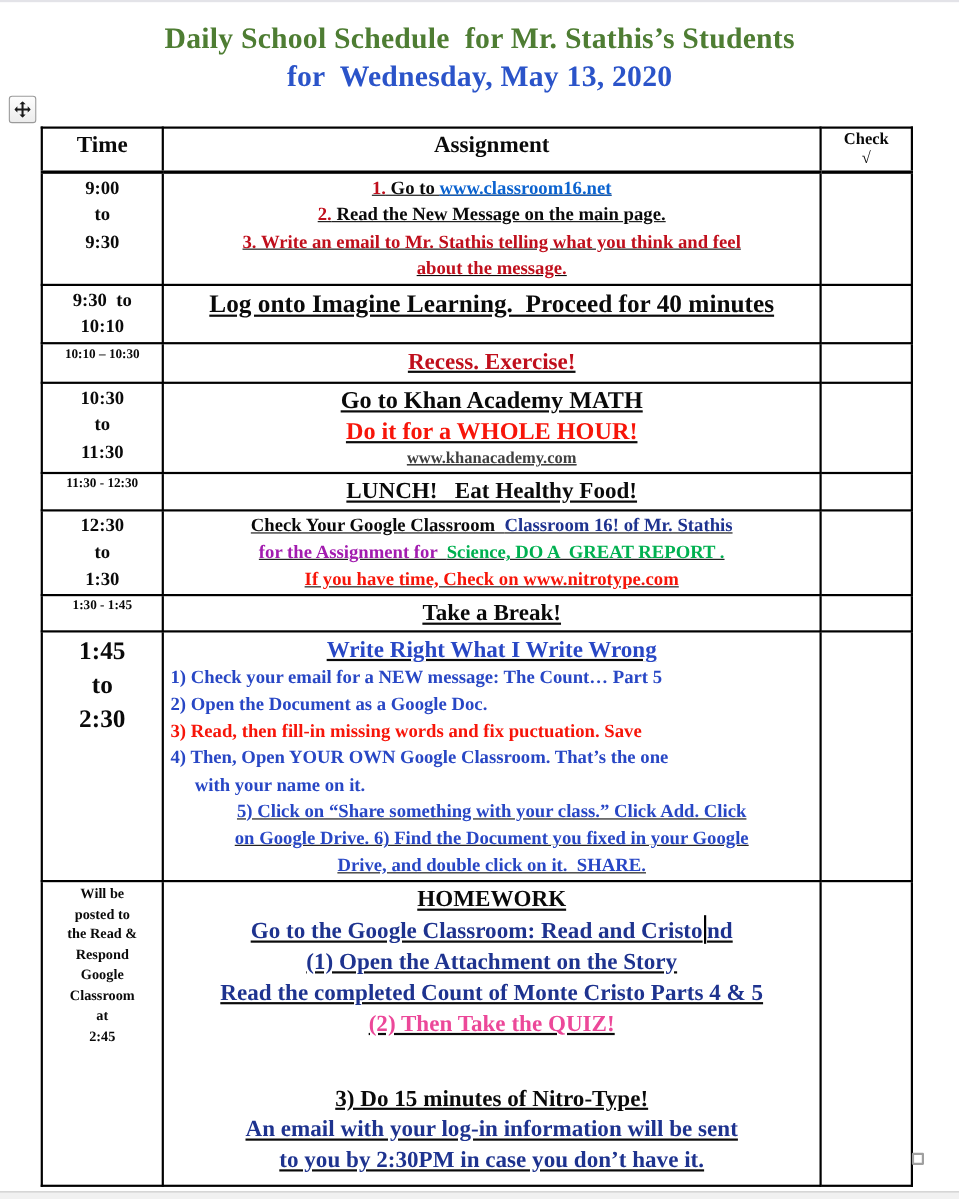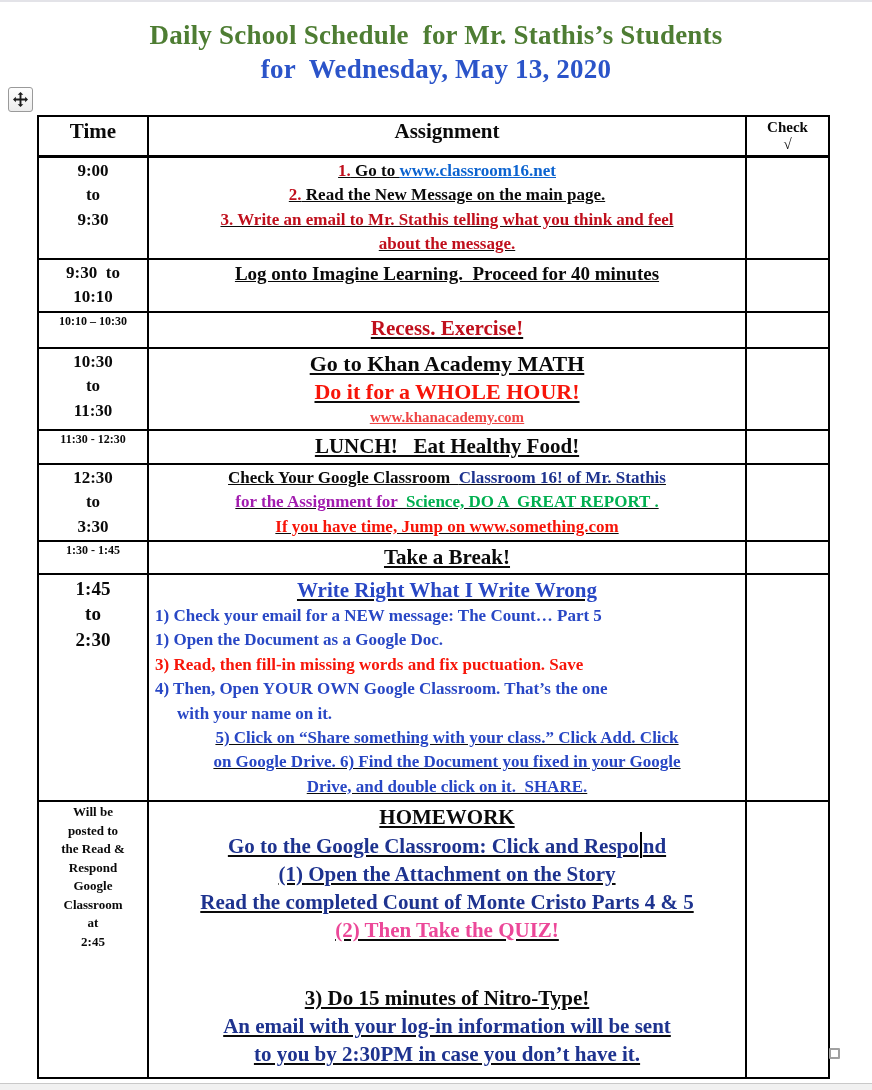--- a/index.html
+++ b/index.html
@@ -44,21 +44,21 @@
   .time-line{line-height:1.3;white-space:pre-wrap;}
   .content-line{white-space:pre-wrap;line-height:1.45;}
   .al-center{text-align:center;text-decoration:underline;}
   .al-left{text-align:left;}
   .indent{padding-left:22px;}
   .u{text-decoration:underline;}
   .fs-xs{font-size:12px;line-height:1.3;}
   .fs-xsm{font-size:13px;line-height:1.42;}
   .fs-sm{font-size:15px;line-height:1.4;}
   .fs-base{font-size:17px;line-height:1.44;}
-  .fs-md{font-size:19px;line-height:1.35;text-align:center;}
+  .fs-md{font-size:23px;line-height:1.35;text-align:center;}
   .fs-lg{font-size:21px;line-height:1.34;}
   .fs-xl{font-size:22px;line-height:1.3;}
   .caret{display:inline-block;width:2px;height:26px;background:#000;vertical-align:text-bottom;margin:0 1px;}
   a.doclink{cursor:pointer;}
 </style>
 </head>
 <body>
 
 <div id="page">
 
@@ -124,43 +124,43 @@
         </tr>
         <tr style="height: 82px;">
           <td class="time-cell">
             <div class="time-line fs-base">10:30</div>
             <div class="time-line fs-base">to</div>
             <div class="time-line fs-base">11:30</div>
           </td>
           <td>
             <div class="content-line al-center fs-xl"><span style="color: rgb(10, 10, 10);">Go to Khan Academy MATH</span></div>
             <div class="content-line al-center fs-xl"><span style="color: rgb(247, 21, 9);">Do it for a WHOLE HOUR!</span></div>
-            <div class="content-line al-center fs-sm"><a class="doclink u" style="color: #ef4444; margin-top: 13px;">www.khanacademy.com</a></div>
+            <div class="content-line al-center fs-sm"><a class="doclink u" style="color: #404040; margin-top: 13px;">www.khanacademy.com</a></div>
           </td>
           <td></td>
         </tr>
         <tr style="height: 34px;">
           <td class="time-cell">
             <div class="time-line fs-xs">11:30 - 12:30</div>
           </td>
           <td>
             <div class="content-line al-center fs-lg"><span style="color: rgb(10, 10, 10);">LUNCH!   Eat Healthy Food!</span></div>
           </td>
           <td></td>
         </tr>
         <tr style="height: 74px;">
           <td class="time-cell">
             <div class="time-line fs-base">12:30</div>
             <div class="time-line fs-base">to</div>
-            <div class="time-line fs-base">3:30</div>
+            <div class="time-line fs-base">1:30</div>
           </td>
           <td>
             <div class="content-line al-center fs-base"><span style="color: rgb(10, 10, 10);">Check Your Google Classroom  </span><span style="color: rgb(30, 51, 143);">Classroom 16! of Mr. Stathis</span></div>
             <div class="content-line al-center fs-base"><span style="color: #a21caf;">for the Assignment for  </span><span style="color: rgb(0, 176, 80);">Science, DO A  GREAT REPORT .</span></div>
-            <div class="content-line al-center fs-base"><span style="color: rgb(247, 21, 9);">If you have time, Jump on www.something.com</span></div>
+            <div class="content-line al-center fs-base"><span style="color: rgb(247, 21, 9);">If you have time, Check on www.nitrotype.com</span></div>
           </td>
           <td></td>
         </tr>
         <tr style="height: 31px;">
           <td class="time-cell">
             <div class="time-line fs-xs">1:30 - 1:45</div>
           </td>
           <td>
             <div class="content-line al-center fs-lg"><span style="color: rgb(10, 10, 10);">Take a Break!</span></div>
           </td>
@@ -168,21 +168,21 @@
         </tr>
         <tr style="height: 225px;">
           <td class="time-cell">
             <div class="time-line fs-md">1:45</div>
             <div class="time-line fs-md">to</div>
             <div class="time-line fs-md">2:30</div>
           </td>
           <td>
             <div class="content-line al-center fs-lg"><span style="color: rgb(40, 71, 197);">Write Right What I Write Wrong</span></div>
             <div class="content-line al-left fs-base"><span style="color: rgb(40, 71, 197);">1) Check your email for a NEW message: The Count… Part 5</span></div>
-            <div class="content-line al-left fs-base"><span style="color: rgb(40, 71, 197);">1) Open the Document as a Google Doc.</span></div>
+            <div class="content-line al-left fs-base"><span style="color: rgb(40, 71, 197);">2) Open the Document as a Google Doc.</span></div>
             <div class="content-line al-left fs-base"><span style="color: rgb(247, 21, 9);">3) Read, then fill-in missing words and fix puctuation. Save</span></div>
             <div class="content-line al-left fs-base"><span style="color: rgb(40, 71, 197);">4) Then, Open YOUR OWN Google Classroom. That’s the one</span></div>
             <div class="content-line al-left fs-base indent"><span style="color: rgb(40, 71, 197);">with your name on it.</span></div>
             <div class="content-line al-center fs-base"><span style="color: rgb(40, 71, 197);">5) Click on “Share something with your class.” Click Add. Click</span></div>
             <div class="content-line al-center fs-base"><span style="color: rgb(40, 71, 197);">on Google Drive. 6) Find the Document you fixed in your Google</span></div>
             <div class="content-line al-center fs-base"><span style="color: rgb(40, 71, 197);">Drive, and double click on it.  SHARE.</span></div>
           </td>
           <td></td>
         </tr>
         <tr style="height: 277px;">
@@ -191,21 +191,21 @@
             <div class="time-line fs-xsm">posted to</div>
             <div class="time-line fs-xsm">the Read &amp;</div>
             <div class="time-line fs-xsm">Respond</div>
             <div class="time-line fs-xsm">Google</div>
             <div class="time-line fs-xsm">Classroom</div>
             <div class="time-line fs-xsm">at</div>
             <div class="time-line fs-xsm">2:45</div>
           </td>
           <td>
             <div class="content-line al-center fs-lg"><span style="color: rgb(10, 10, 10);">HOMEWORK</span></div>
-            <div class="content-line al-center fs-lg"><span style="color: rgb(30, 51, 143);">Go to the Google Classroom: Click and Respo</span><span class="caret"></span><span style="color: rgb(30, 51, 143);">nd</span></div>
+            <div class="content-line al-center fs-lg"><span style="color: rgb(30, 51, 143);">Go to the Google Classroom: Read and Cristo</span><span class="caret"></span><span style="color: rgb(30, 51, 143);">nd</span></div>
             <div class="content-line al-center fs-lg"><span style="color: rgb(30, 51, 143);">(1) Open the Attachment on the Story</span></div>
             <div class="content-line al-center fs-lg"><span style="color: rgb(30, 51, 143);">Read the completed Count of Monte Cristo Parts 4 &amp; 5</span></div>
             <div class="content-line al-center fs-lg"><span style="color: #ec4899;">(2) Then Take the QUIZ!</span></div>
             <div style="height: 40px;"></div>
             <div class="content-line al-center fs-lg"><span style="color: rgb(10, 10, 10);">3) Do 15 minutes of Nitro-Type!</span></div>
             <div class="content-line al-center fs-lg"><span style="color: rgb(30, 51, 143);">An email with your log-in information will be sent</span></div>
             <div class="content-line al-center fs-lg"><span style="color: rgb(30, 51, 143);">to you by 2:30PM in case you don’t have it.</span></div>
           </td>
           <td></td>
         </tr>

